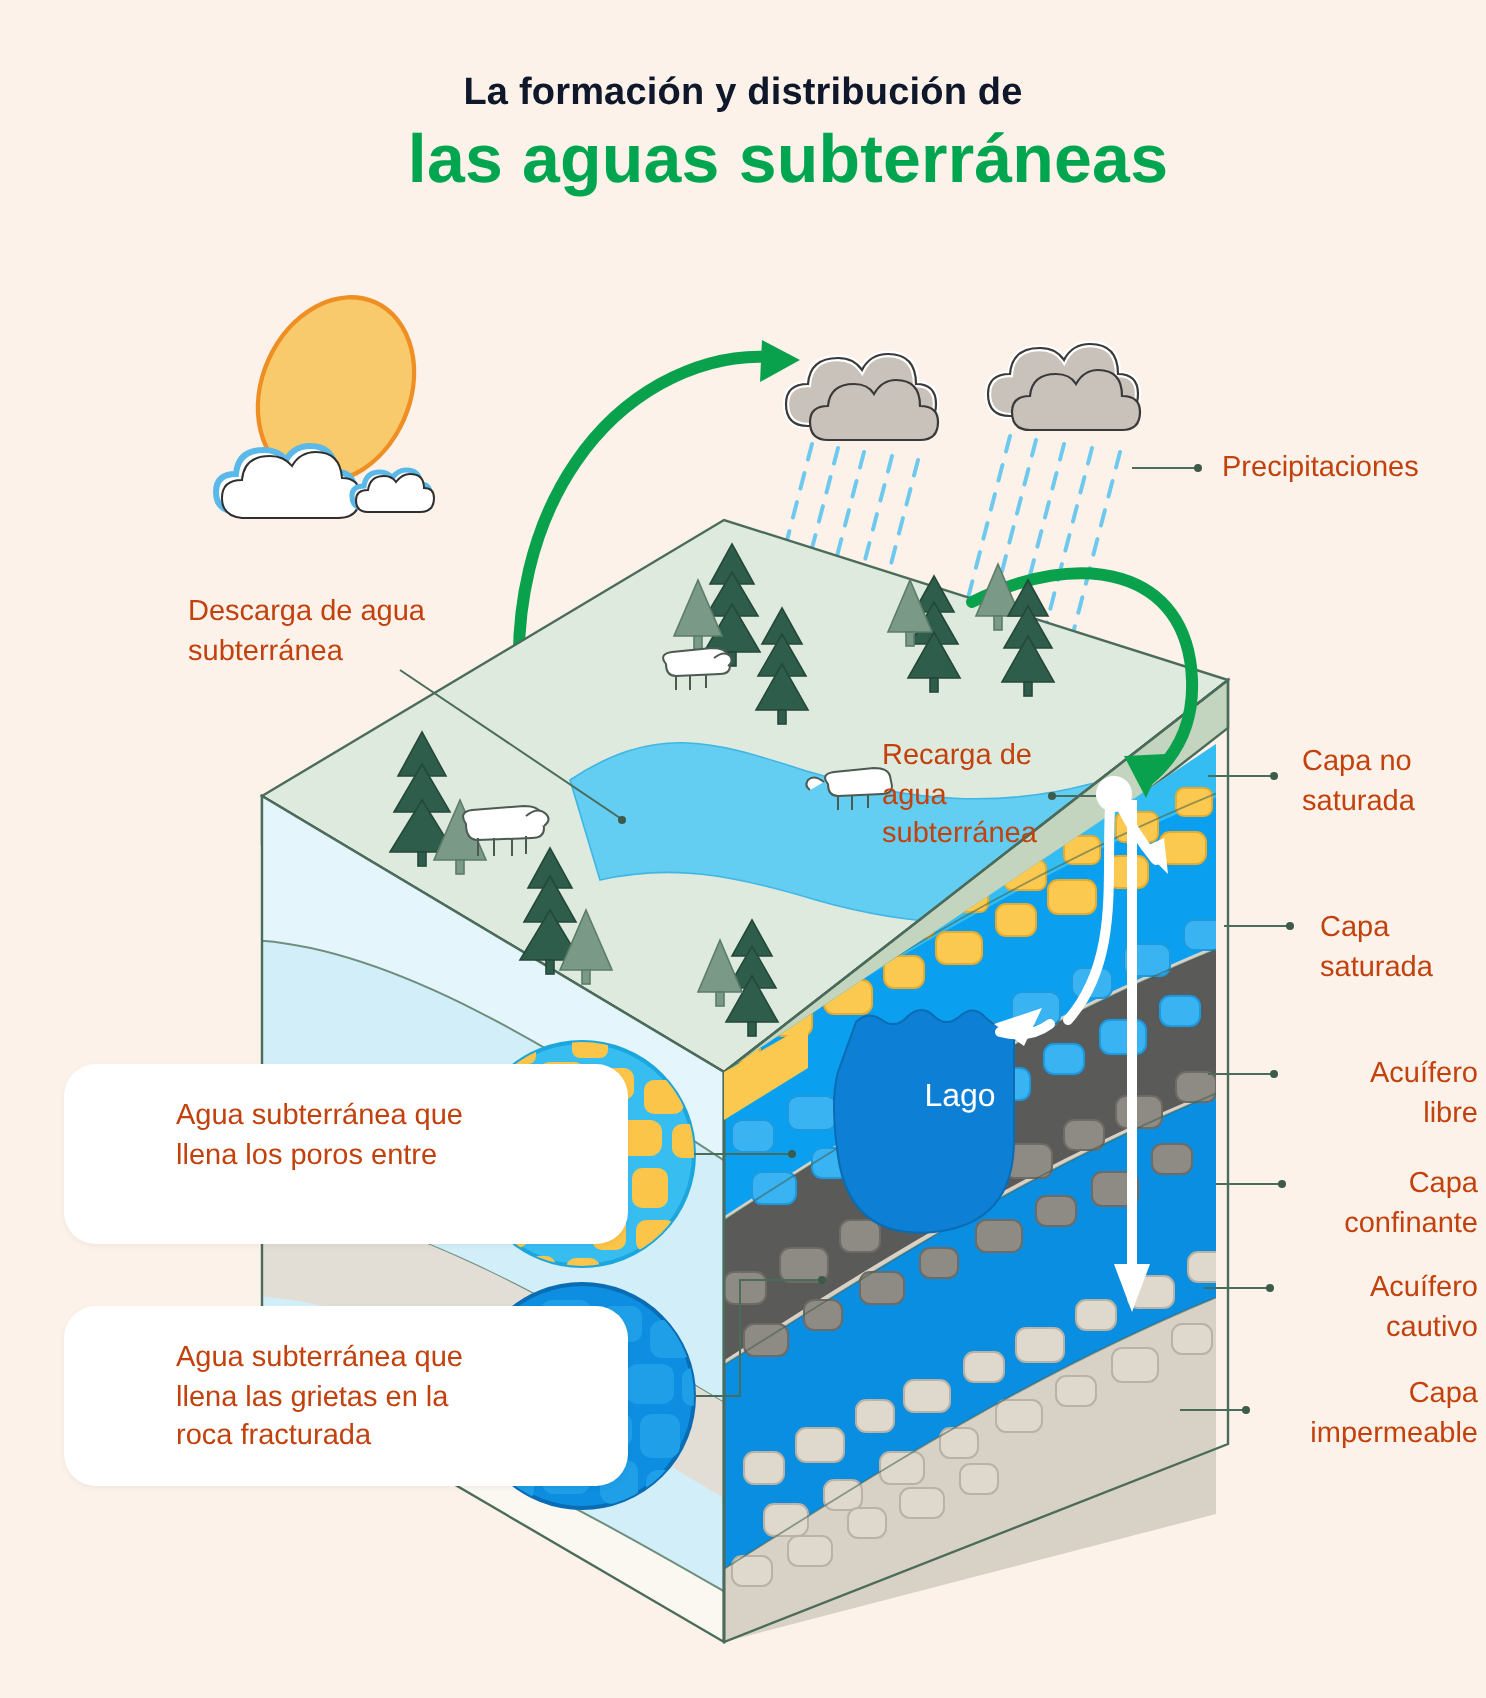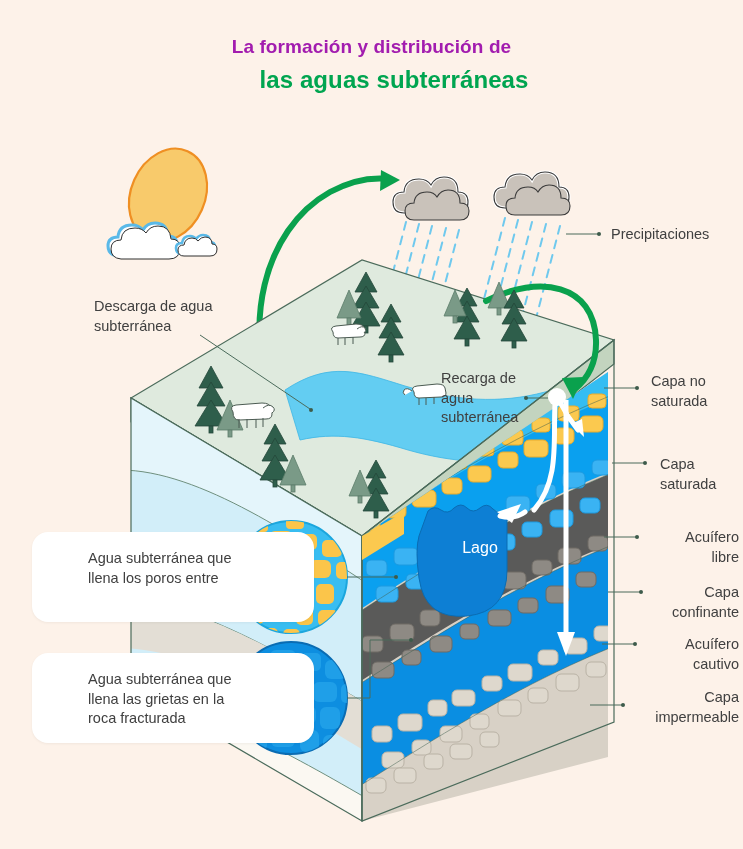--- a/index.html
+++ b/index.html
@@ -11,31 +11,31 @@
     position:relative;
   }
   #stage{position:absolute;inset:0;width:743px;height:849px;}
   .abs{position:absolute;}
 
   
   #title-block{
     position:absolute;left:0;top:34px;width:743px;text-align:center;
   }
   #title-line1{
-    font-size:19px;font-weight:700;color:#a21caf;letter-spacing:.1px;
+    font-size:19px;font-weight:700;color:#0f172a;letter-spacing:.1px;
     line-height:26px;
   }
   #title-line2{
-    font-size:24px;font-weight:700;color:#00a550;letter-spacing:.1px;
+    font-size:34px;font-weight:700;color:#00a550;letter-spacing:.1px;
     line-height:38px;margin-top:1px;padding-left:45px;
   }
 
   
   .lbl{
-    color:#404040;font-size:14.5px;line-height:19.5px;
+    color:#c2410c;font-size:14.5px;line-height:19.5px;
     font-family:"Liberation Sans", sans-serif;
   }
   .lbl-r{text-align:right;}
   .lbl-l{text-align:left;}
 
   
   .callout{
     position:absolute;background:#ffffff;border-radius:16px;
     box-shadow:0 1px 3px rgba(0,0,0,.05);
     padding-left:32px;

